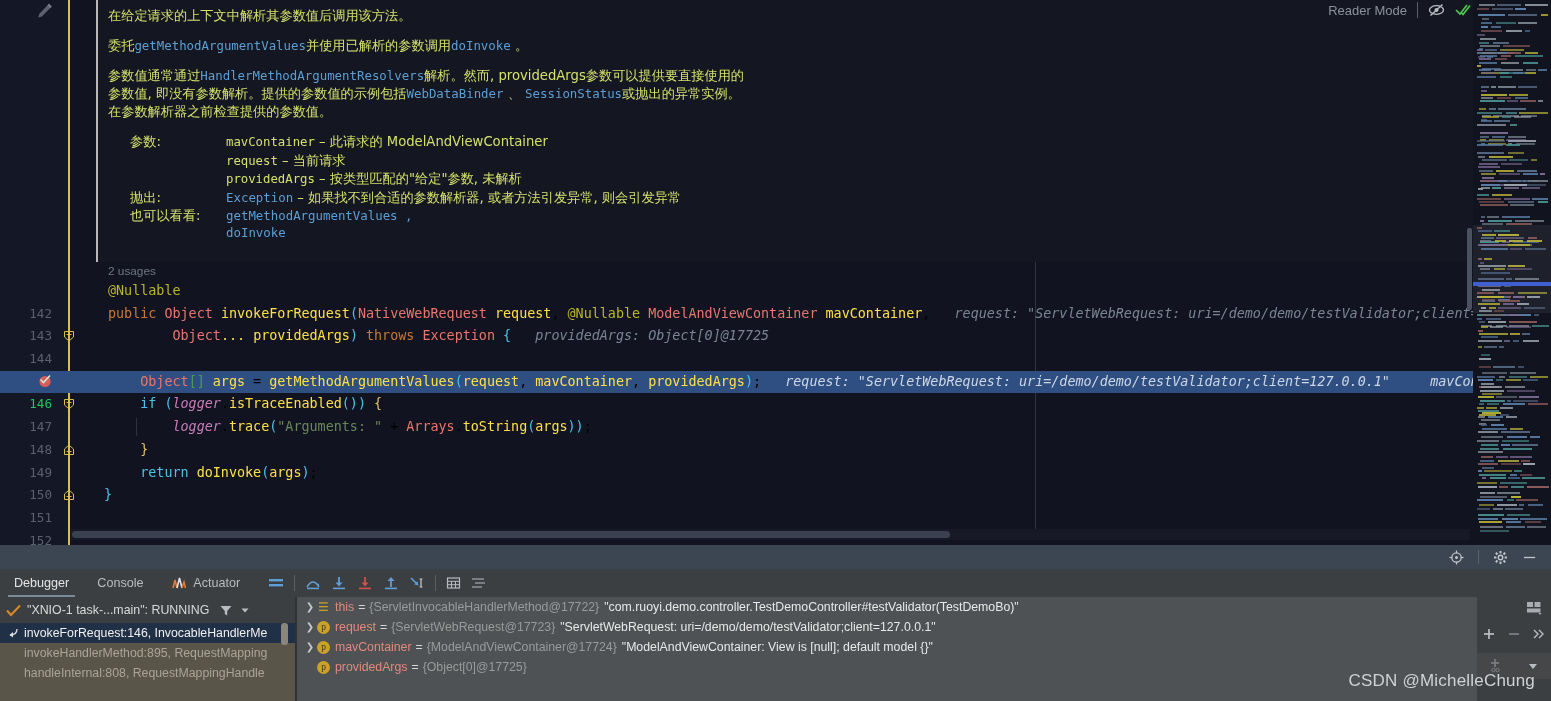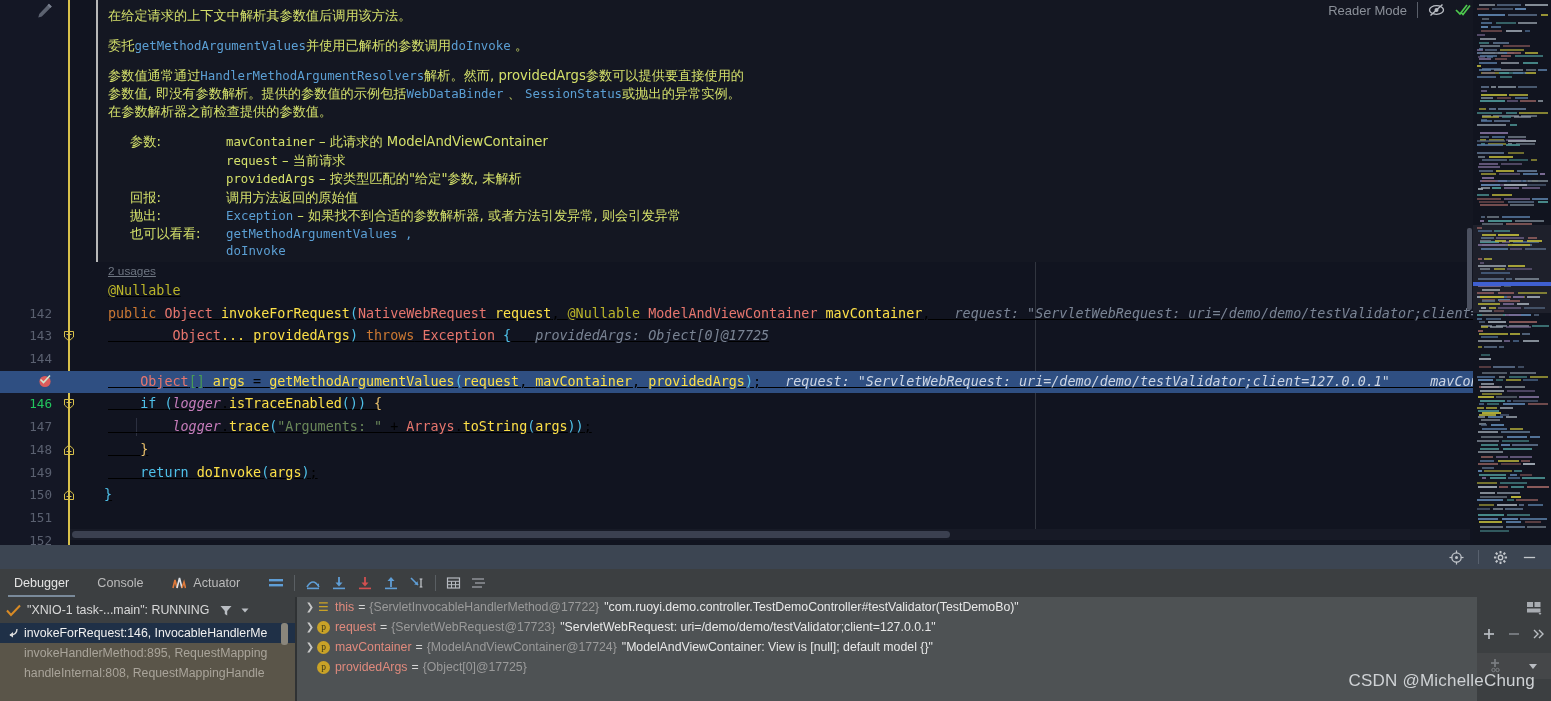--- a/index.html
+++ b/index.html
@@ -62,21 +62,21 @@
   
   .code-wrap {
     position: absolute; left: 0; top: 262px; width: 1551px; height: 268px;
     font-family: "DejaVu Sans Mono", monospace; font-size: 13.4px;
   }
   .code-line { position: relative; height: 22.7px; line-height: 22.7px; white-space: pre; }
   .ln {
     position: absolute; left: 0; width: 52px; text-align: right;
     color: #5a6070; font-size: 12.6px; font-family: "DejaVu Sans Mono", monospace;
   }
-  .code-txt { position: absolute; left: 108px; top: 0; white-space: pre; text-decoration: underline; }
+  .code-txt { position: absolute; left: 108px; top: 0; white-space: pre; }
   .hl-row { background: #2f4f82; }
   .hl-row .ln { color: #22c55e; }
   .fold {
     position: absolute; left: 63px; top: 5px; width: 12px; height: 12px;
   }
   .bp {
     position: absolute; left: 38px; top: 3px; width: 14px; height: 14px;
   }
   .guide-v {
     position: absolute; left: 1035px; top: 262px; width: 1px; height: 268px;
@@ -280,24 +280,20 @@
         </p>
 
         <div class="doc-params">
           <div class="doc-kv">
             <span class="k">参数:</span>
             <span class="v">
               <div class="doc-row"><span class="vmono">mavContainer</span><span> – 此请求的 ModelAndViewContainer</span></div>
               <div class="doc-row"><span class="vmono">request</span><span> – 当前请求</span></div>
               <div class="doc-row"><span class="vmono">providedArgs</span><span> – 按类型匹配的"给定"参数, 未解析</span></div>
             </span>
-          </div>
-          <div class="doc-kv">
-            <span class="k">回报:</span>
-            <span class="v doc-row">调用方法返回的原始值</span>
           </div>
           <div class="doc-kv">
             <span class="k">抛出:</span>
             <span class="v doc-row"><span class="mono-link">Exception</span><span> – 如果找不到合适的参数解析器, 或者方法引发异常, 则会引发异常</span></span>
           </div>
           <div class="doc-kv">
             <span class="k">也可以看看:</span>
             <span class="v">
               <div class="doc-row mono-link">getMethodArgumentValues ,</div>
               <div class="doc-row mono-link">doInvoke</div>

